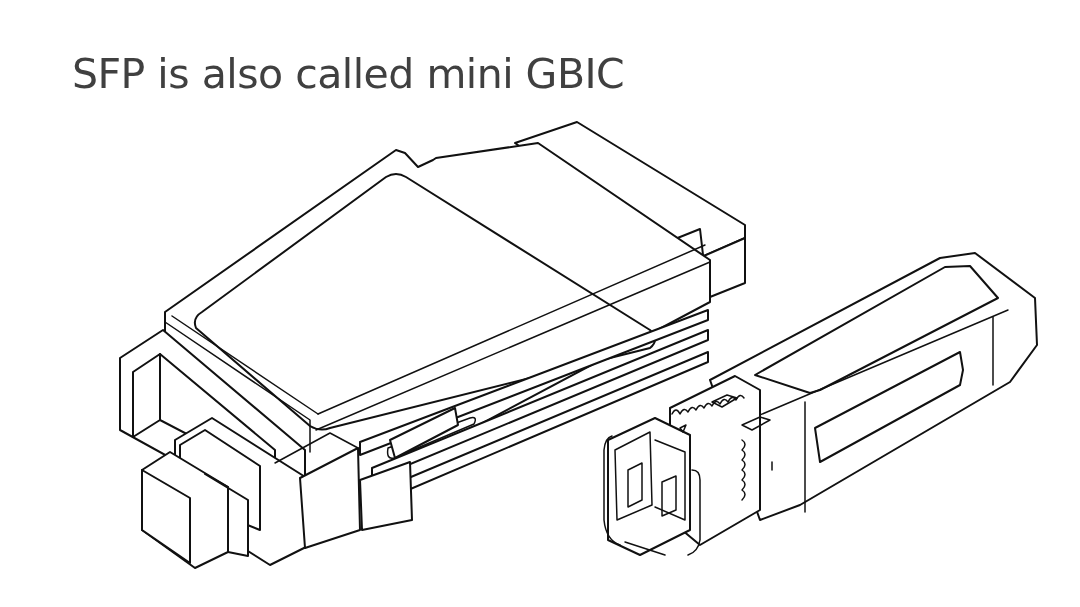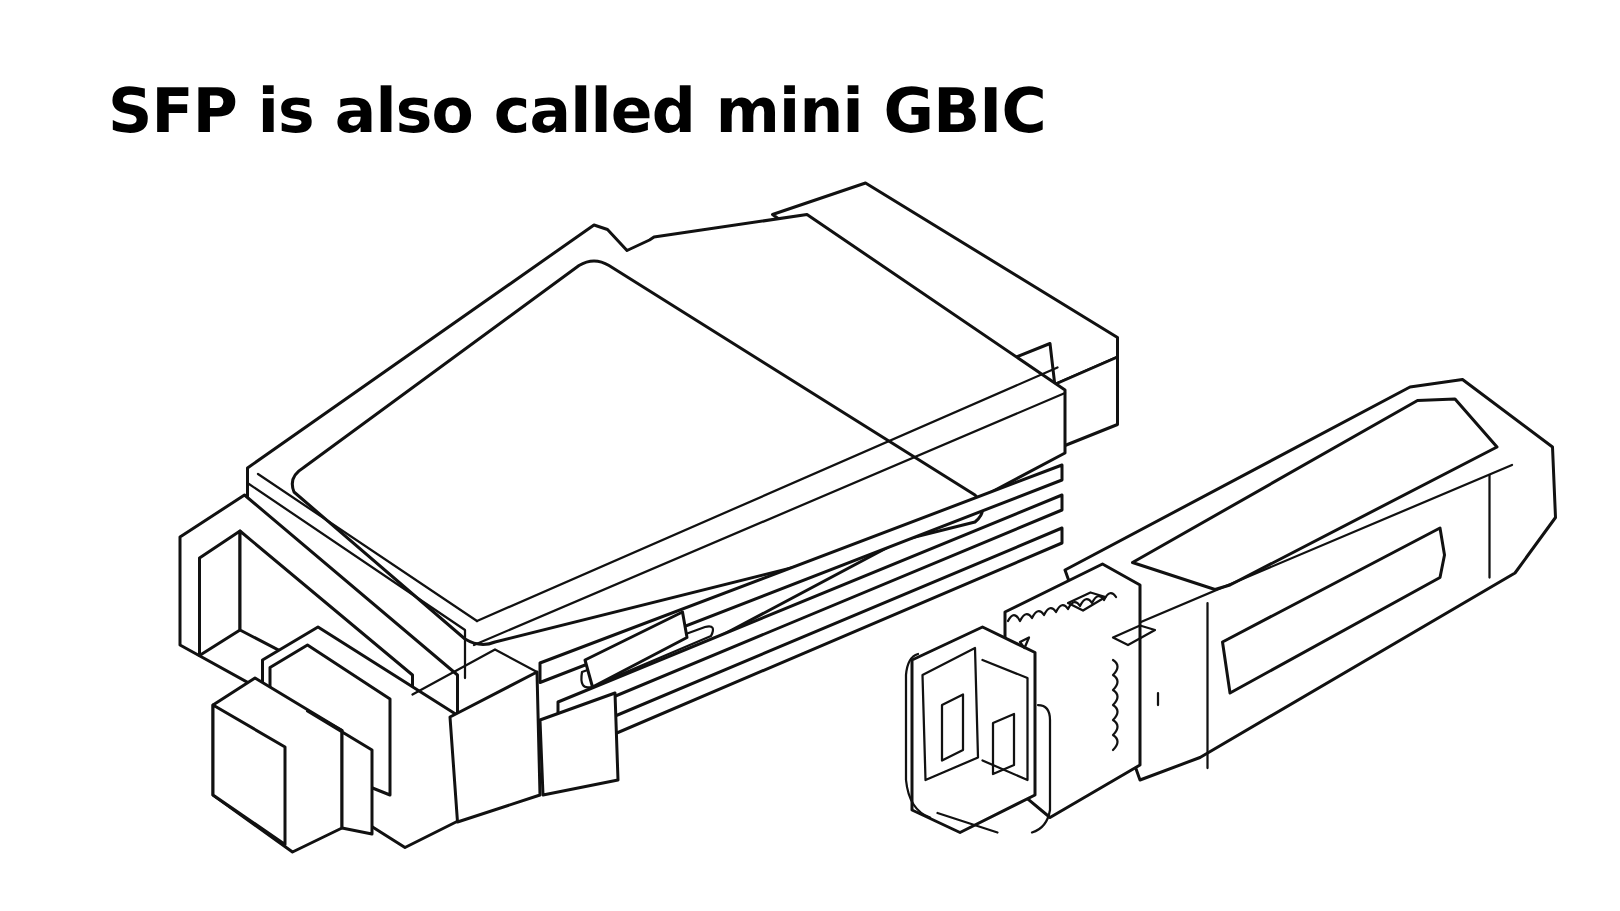--- a/index.html
+++ b/index.html
@@ -1,20 +1,20 @@
 <!DOCTYPE html>
 <html><head>
 <meta charset="utf-8">
 <style>
   html, body { margin: 0; padding: 0; background: #ffffff; }
   body { width: 1080px; height: 607px; position: relative; overflow: hidden; }
   .title {
     position: absolute; left: 72px; top: 50px;
-    font-family: "DejaVu Sans", sans-serif; font-weight: bold;
-    font-size: 41px; color: #000000; letter-spacing: -0.5px; white-space: nowrap;
+    font-family: "DejaVu Sans", sans-serif; font-weight: normal;
+    font-size: 41px; color: #404040; letter-spacing: -0.5px; white-space: nowrap;
   }
   svg { position: absolute; left: 0; top: 0; }
   svg * { vector-effect: non-scaling-stroke; }
   .ln { fill: #ffffff; stroke: #111; stroke-width: 2; stroke-linejoin: round; stroke-linecap: round; }
   .thin { fill: none; stroke: #111; stroke-width: 1.5; stroke-linejoin: round; stroke-linecap: round; }
 </style>
 </head>
 <body>
 
 <div class="title">SFP is also called mini GBIC</div>

